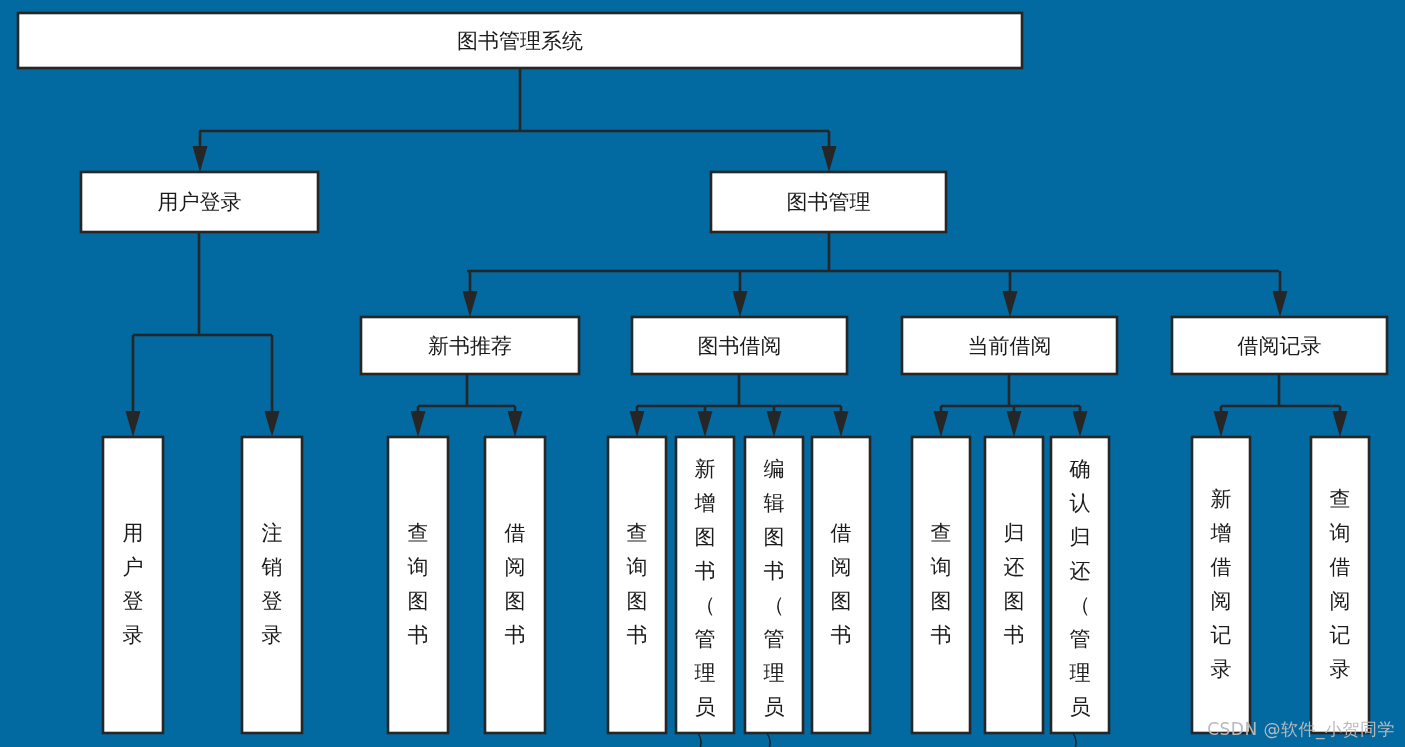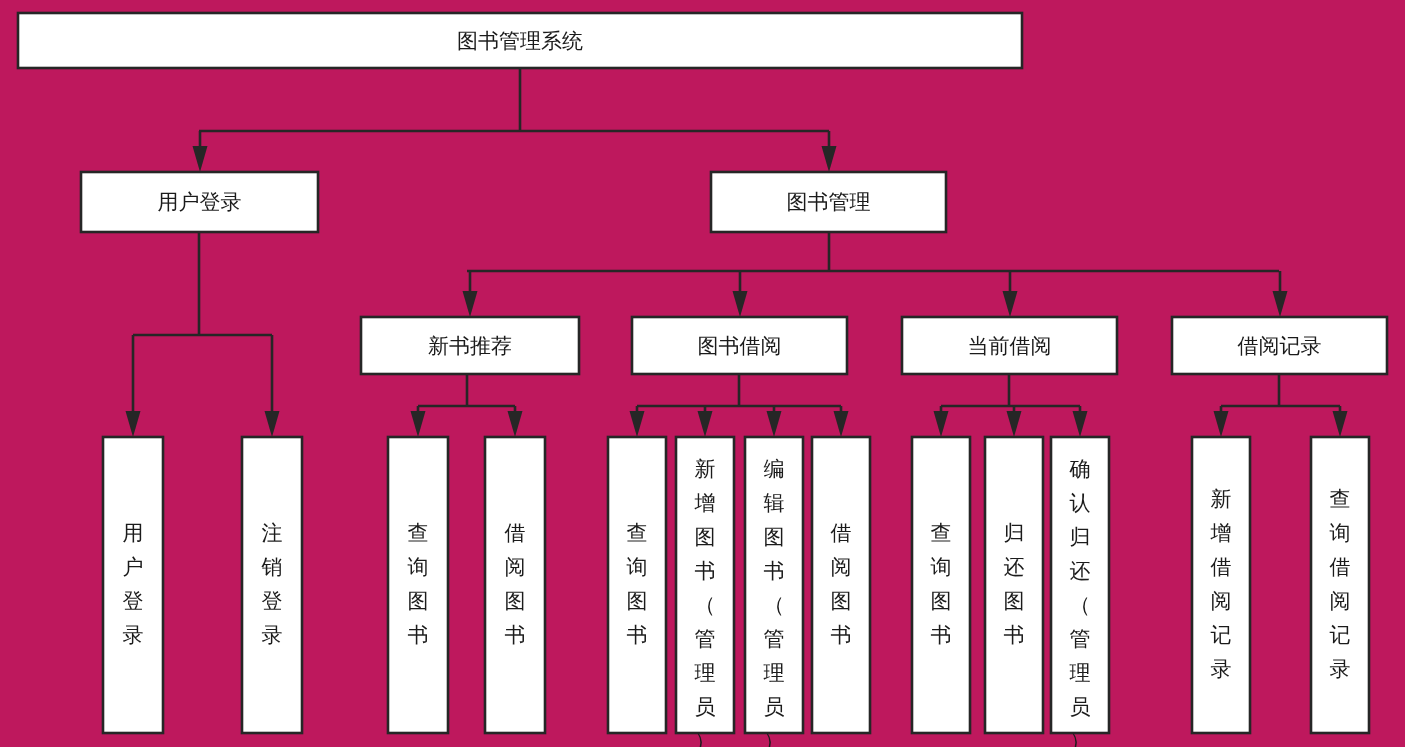--- a/index.html
+++ b/index.html
@@ -11,21 +11,21 @@
   body {
     width: 1405px;
     height: 747px;
     font-family: "DejaVu Sans", "Liberation Sans", sans-serif;
     overflow: hidden;
   }
   #diagram-root {
     position: relative;
     width: 1405px;
     height: 747px;
-    background: #be185d;
+    background: #0369a1;
   }
   svg#tree-canvas {
     position: absolute;
     left: 0;
     top: 0;
     width: 1405px;
     height: 747px;
     display: block;
   }
   .node-box {
@@ -222,14 +222,15 @@
           <rect class="node-box" x="1192" y="437" width="58" height="296"></rect>
           <text class="node-label-v" x="1221" y="500"><tspan x="1221" dy="0">新</tspan><tspan x="1221" dy="34">增</tspan><tspan x="1221" dy="34">借</tspan><tspan x="1221" dy="34">阅</tspan><tspan x="1221" dy="34">记</tspan><tspan x="1221" dy="34">录</tspan></text>
         </g>
         <g>
           <rect class="node-box" x="1311" y="437" width="58" height="296"></rect>
           <text class="node-label-v" x="1340" y="500"><tspan x="1340" dy="0">查</tspan><tspan x="1340" dy="34">询</tspan><tspan x="1340" dy="34">借</tspan><tspan x="1340" dy="34">阅</tspan><tspan x="1340" dy="34">记</tspan><tspan x="1340" dy="34">录</tspan></text>
         </g>
       </g>
   </svg>
 
+  <div class="watermark">CSDN @软件_小贺同学</div>
 
 </div>
 
 </body></html>

